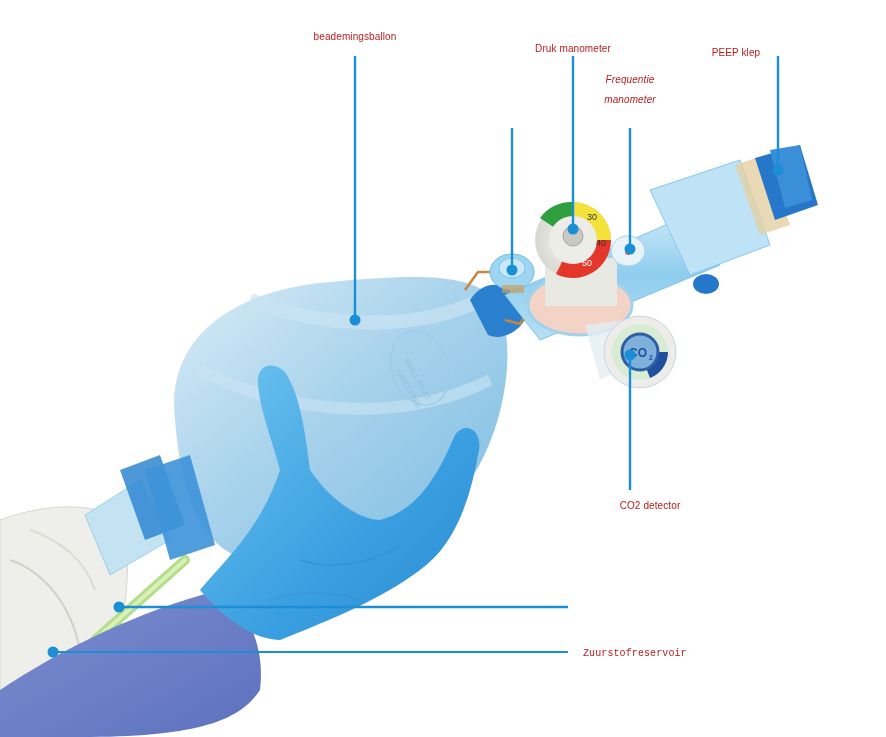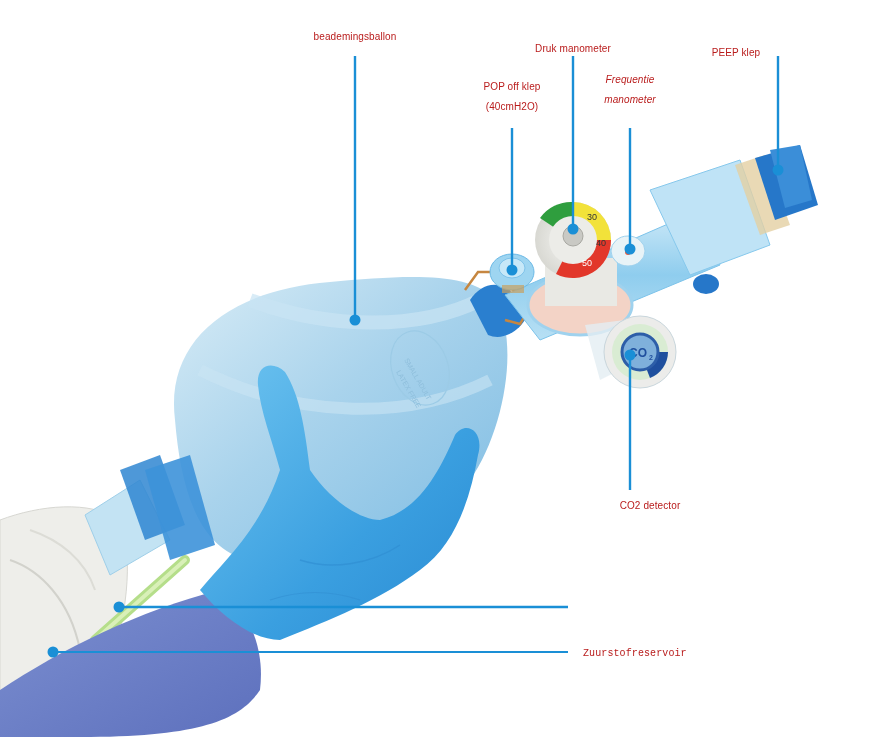--- a/index.html
+++ b/index.html
@@ -160,24 +160,20 @@
       <line x1="53" y1="652" x2="568" y2="652" stroke-width="2"></line>
       <circle cx="53" cy="652" r="5.5" stroke="none"></circle>
     </g>
   </svg>
 
   
   <div class="label center" style="left:355px; top:27px;">beademingsballon</div>
 
   <div class="label center" style="left:573px; top:27px;margin-top:12px;">Druk manometer</div>
 
-  <div class="label center" style="left:512px; top:77px;">
-    <div>POP off klep</div>
-    <div>(40cmH2O)</div>
-  </div>
 
   <div class="label center" style="left:630px; top:70px;font-style:italic;">
     <div>Frequentie</div>
     <div>manometer</div>
   </div>
 
   <div class="label center" style="left:736px; top:27px;margin-top:16px;">PEEP klep</div>
 
   <div class="label center" style="left:650px; top:496px;">CO2 detector</div>
 

